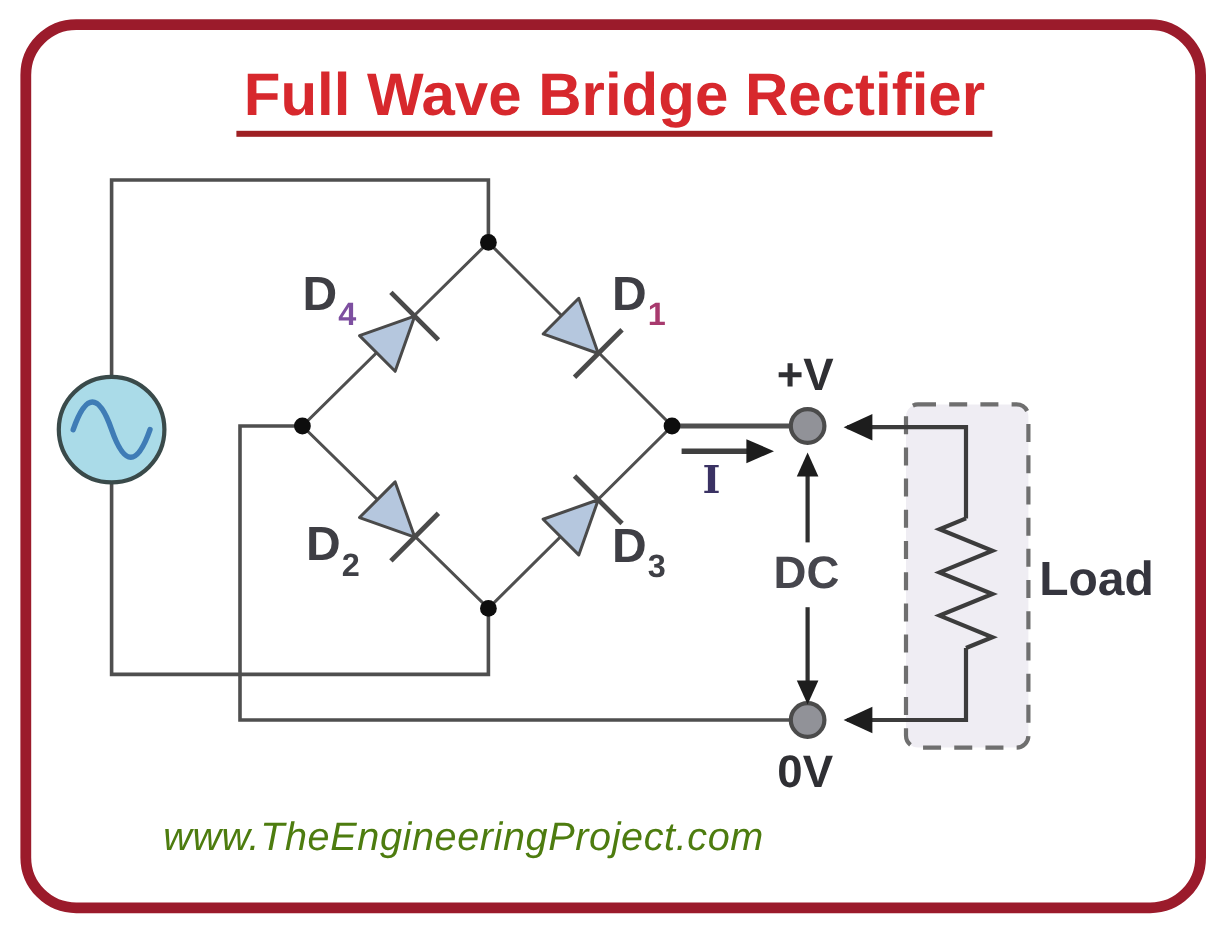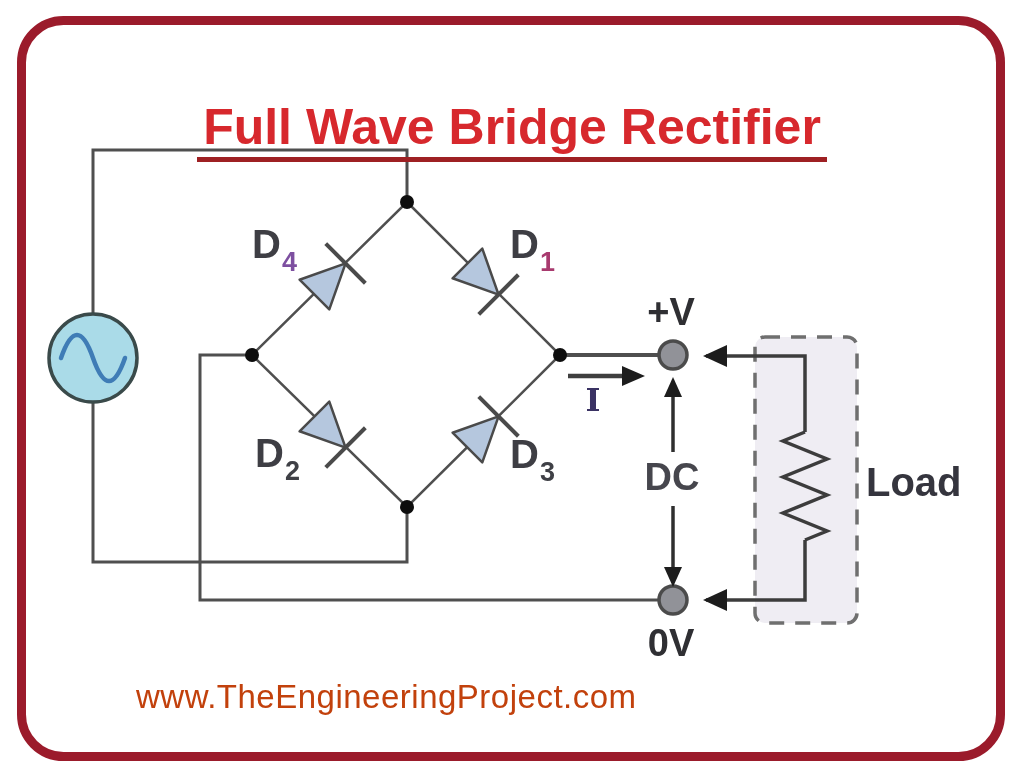--- a/index.html
+++ b/index.html
@@ -2,21 +2,21 @@
 <html><head>
 <meta charset="utf-8">
 <style>
   html,body{margin:0;padding:0;background:#ffffff;}
   body{width:1024px;height:782px;position:relative;overflow:hidden;
        font-family:"Liberation Sans", sans-serif;}
   .stage{position:absolute;inset:0;}
   .title-wrap{position:absolute;top:52px;left:0;width:100%;text-align:center;}
   .title-wrap span{display:inline-block;font-size:50px;font-weight:bold;
        line-height:54px;color:#d7282d;border-bottom:5px solid #9e2023;
-       padding:0 6px 3px 6px;letter-spacing:0px;margin-top:48px;}
+       padding:0 6px 3px 6px;letter-spacing:0px;}
   .watermark{position:absolute;left:136px;top:678px;font-size:33px;
        color:#3f9fd0;letter-spacing:0.5px;}
   svg text{font-family:"Liberation Sans", sans-serif;}
   .dlabel{font-size:40px;font-weight:600;fill:#3e3e44;}
   .dsub{font-size:27px;font-weight:600;}
   .tlabel{font-size:38px;font-weight:600;fill:#2f2f33;}
   .dclabel{font-size:38px;font-weight:600;fill:#46464d;}
   .loadlabel{font-size:40px;font-weight:600;fill:#35353e;}
   .ilabel{font-family:"DejaVu Serif", serif;font-size:32px;font-weight:bold;fill:#3a3263;}
 </style>
@@ -103,14 +103,14 @@
 
     <text x="866" y="496" class="loadlabel">Load</text>
   </svg>
 
   
   <div class="title-wrap">
     <span style="color: rgb(215, 40, 45);">Full Wave Bridge Rectifier</span>
   </div>
 
   
-  <div class="watermark" style="color: #c2410c;">www.TheEngineeringProject.com</div>
+  <div class="watermark" style="color: #4d7c0f; font-style: italic;">www.TheEngineeringProject.com</div>
 </div>
 
 </body></html>

